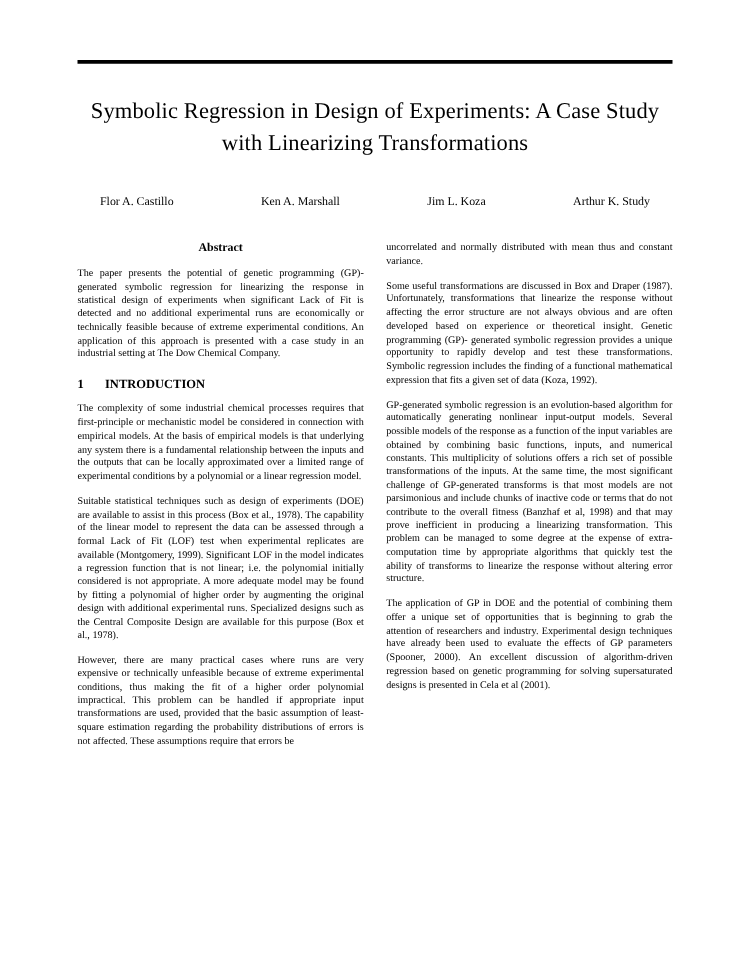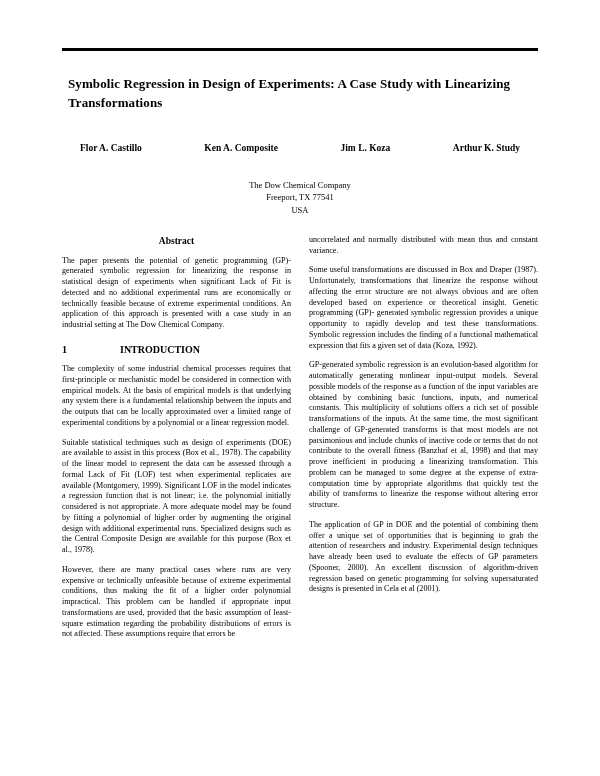--- a/index.html
+++ b/index.html
@@ -21,31 +21,32 @@
     box-sizing: border-box;
     padding: 48px 62px 10px 62px;
   }
   .top-rule {
     width: 100%;
     height: 3px;
     background: #000;
     margin: 0 0 24px 0;
   }
   .title {
-    font-size: 13px;
-    font-weight: bold;
+    font-size: 18px;
+    font-weight: normal;
+    text-align: center;
     line-height: 1.45;
     margin: 0 6px 30px 6px;
     letter-spacing: 0.1px;
   }
   .authors {
     display: flex;
     justify-content: space-between;
     font-size: 9.5px;
-    font-weight: bold;
+    font-weight: normal;
     margin: 0 18px 26px 18px;
   }
   .affiliation {
     text-align: center;
     font-size: 8.5px;
     line-height: 1.5;
     margin-bottom: 18px;
   }
   .columns {
     display: flex;
@@ -75,44 +76,38 @@
     font-weight: bold;
     font-size: 10px;
     margin: 12px 0 8px 0;
   }
   .section-num {
     width: 22px;
     flex: 0 0 22px;
   }
   .section-title {
     flex: 1;
-    margin-left: 36px;
   }
 </style>
 </head>
 <body>
 
 <div class="page">
 
   <div class="top-rule"></div>
 
   <h1 class="title">Symbolic Regression in Design of Experiments: A Case Study with Linearizing Transformations</h1>
 
   <div class="authors">
     <span>Flor A. Castillo</span>
-    <span>Ken A. Composite</span>
+    <span>Ken A. Marshall</span>
     <span>Jim L. Koza</span>
     <span>Arthur K. Study</span>
   </div>
 
-  <div class="affiliation">
-    <div>The Dow Chemical Company</div>
-    <div>Freeport, TX 77541</div>
-    <div>USA</div>
-  </div>
 
   <div class="columns">
 
     <div class="col">
       <div class="abstract-head">Abstract</div>
       <p class="para">The paper presents the potential of genetic programming (GP)-generated symbolic regression for linearizing the response in statistical design of experiments when significant Lack of Fit is detected and no additional experimental runs are economically or technically feasible because of extreme experimental conditions. An application of this approach is presented with a case study in an industrial setting at The Dow Chemical Company.</p>
 
       <div class="section-head">
         <span class="section-num">1</span>
         <span class="section-title">INTRODUCTION</span>

